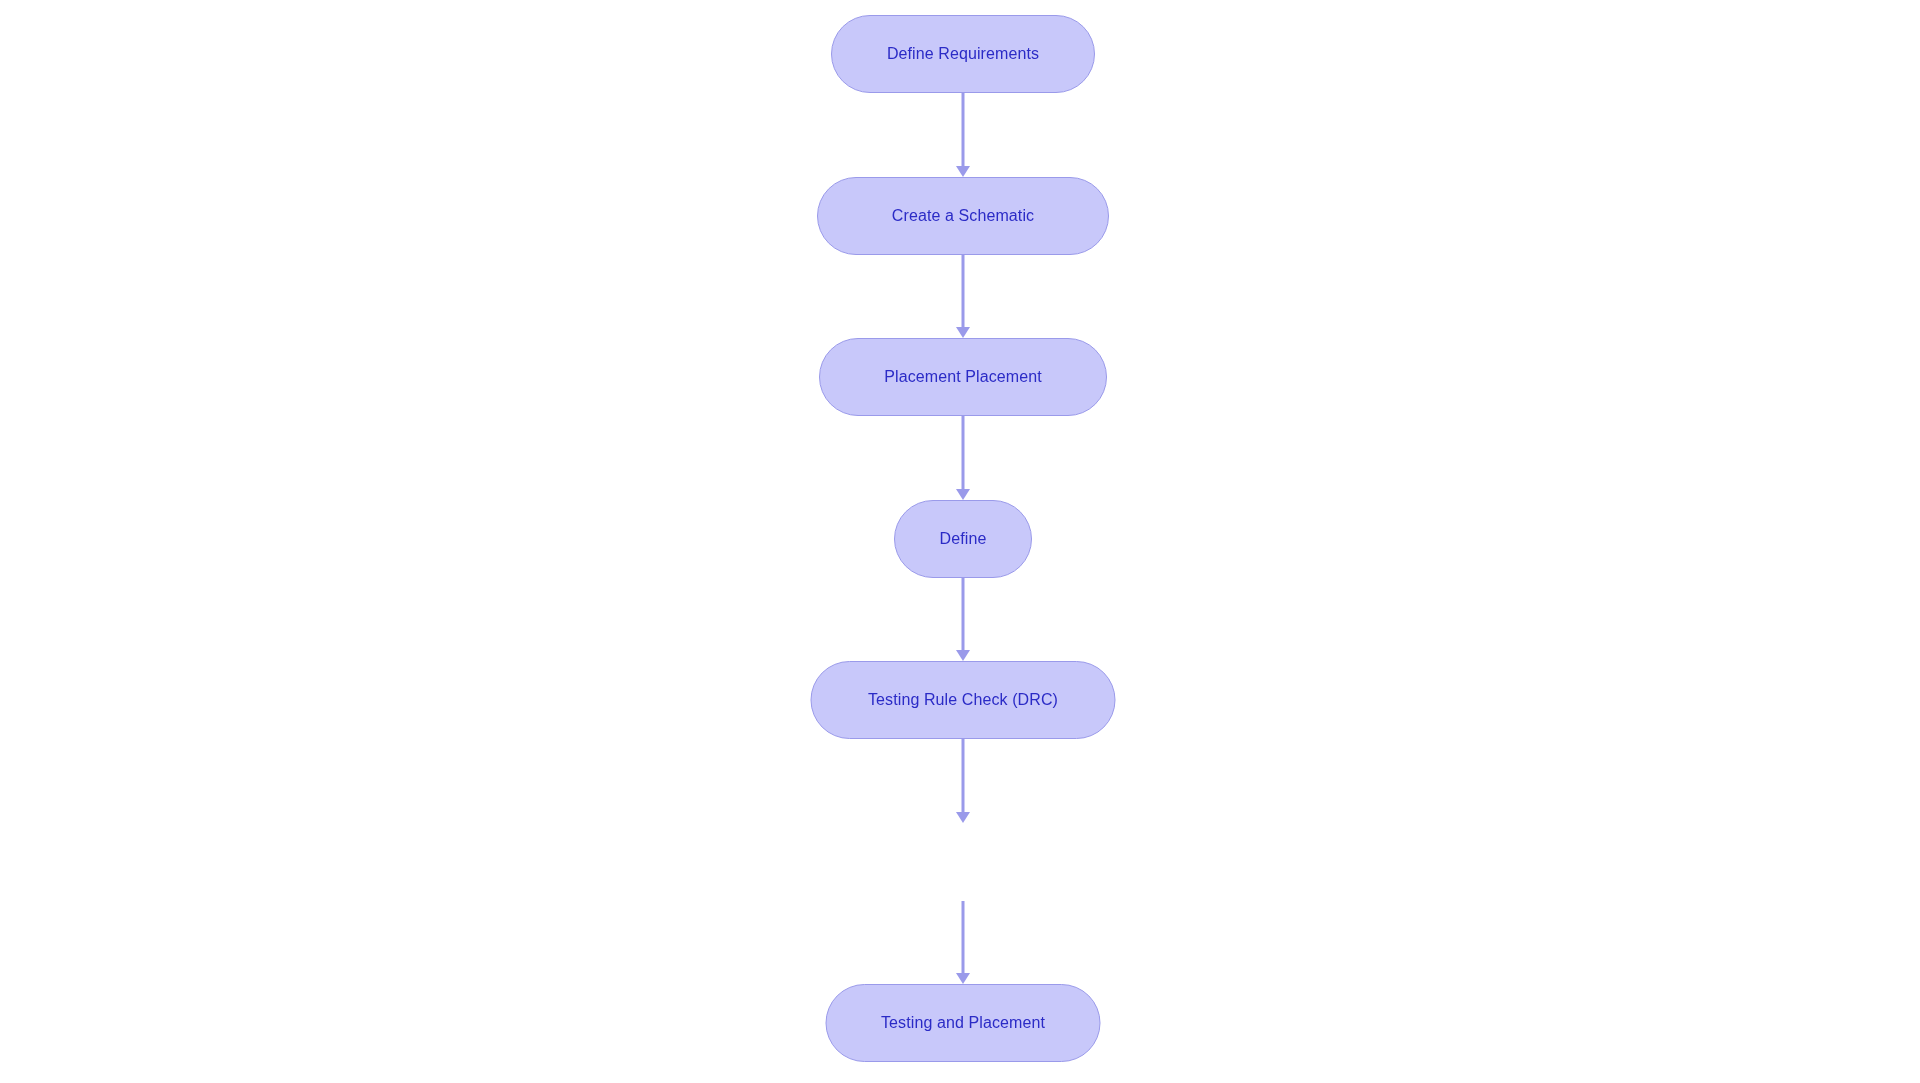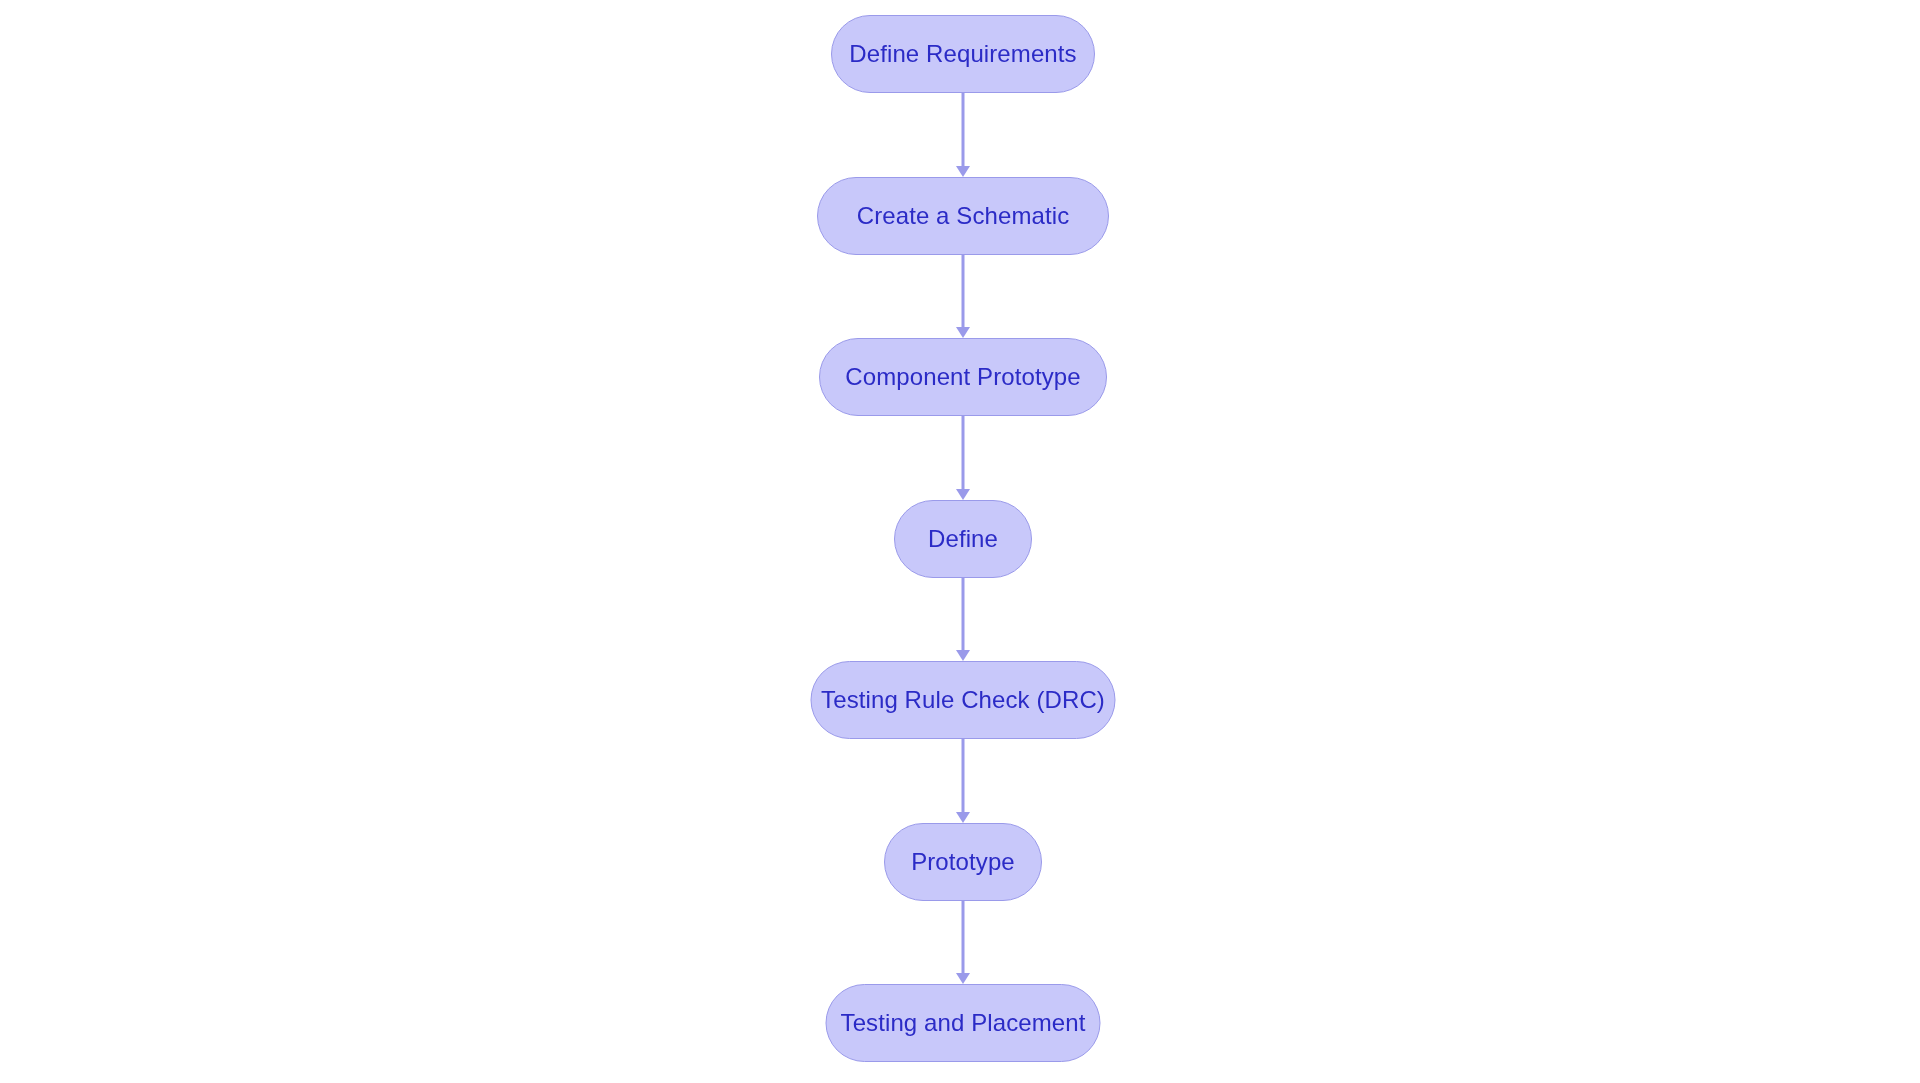--- a/index.html
+++ b/index.html
@@ -31,21 +31,21 @@
     background: #c8c8fa;
     border: 1.6px solid #9a9aea;
     border-radius: 39px;
     display: flex;
     align-items: center;
     justify-content: center;
     padding: 0 26px;
     white-space: nowrap;
   }
   .node-label {
-    font-size: 24px;
+    font-size: 16px;
     line-height: 1;
     color: #2b2bc6;
     letter-spacing: 0.1px;
     font-weight: 400;
   }
 
   
   .edge {
     position: absolute;
     transform: translateX(-50%);
@@ -100,28 +100,25 @@
     <div class="edge-arrow"></div>
   </div>
 
   <div class="node" style="left: 963px; top: 54px; width: 264px;">
     <span class="node-label">Define Requirements</span>
   </div>
   <div class="node" style="left: 963px; top: 216px; width: 292px; justify-content: center;">
     <span class="node-label">Create a Schematic</span>
   </div>
   <div class="node" style="left: 963px; top: 377px; width: 288px;">
-    <span class="node-label">Component Prototype</span>
+    <span class="node-label">Placement Placement</span>
   </div>
   <div class="node" style="left: 963px; top: 539px; width: 138px;">
     <span class="node-label">Define</span>
   </div>
   <div class="node" style="left: 963px; top: 700px; width: 305px;">
     <span class="node-label">Testing Rule Check (DRC)</span>
-  </div>
-  <div class="node" style="left: 963px; top: 862px; width: 158px;">
-    <span class="node-label">Prototype</span>
   </div>
   <div class="node" style="left: 963px; top: 1023px; width: 275px;">
     <span class="node-label">Testing and Placement</span>
   </div>
 
 </div>
 
 </body></html>

